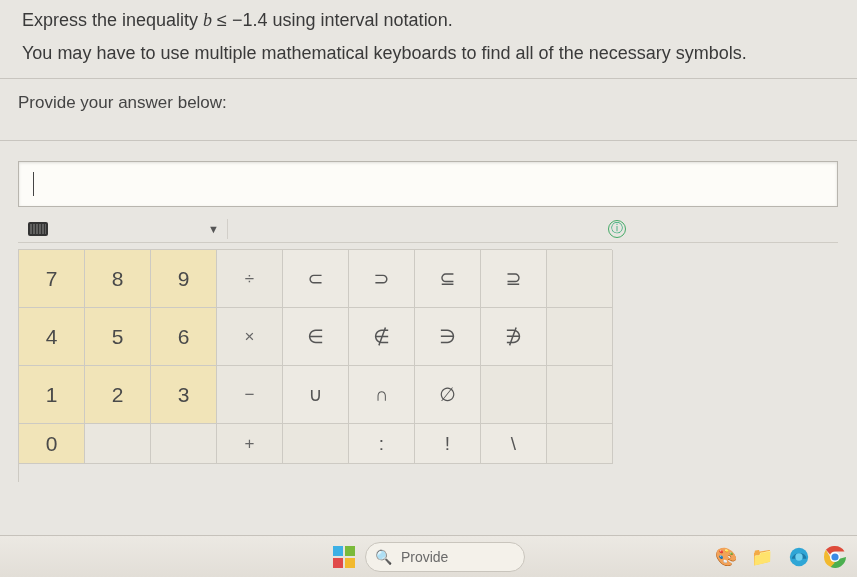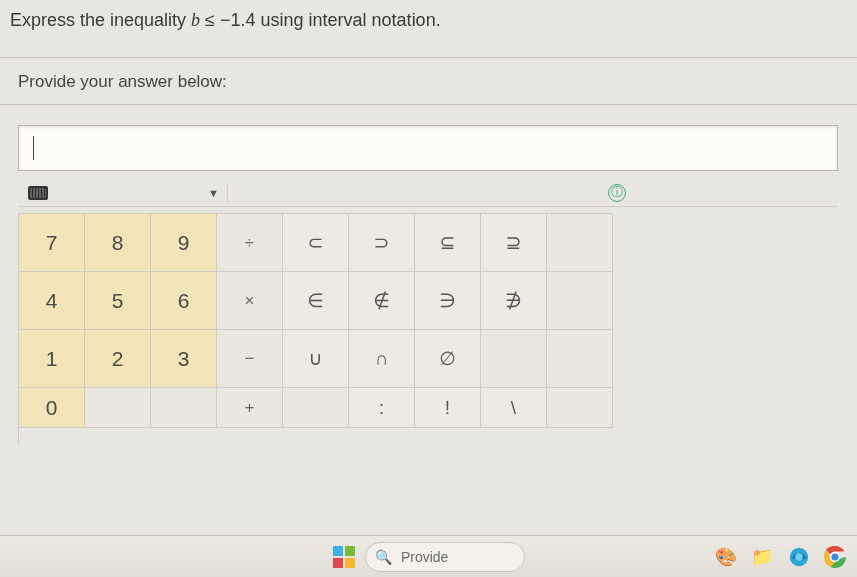--- a/index.html
+++ b/index.html
@@ -6,35 +6,35 @@
     body {
       font-family: "Segoe UI", Arial, sans-serif;
       background: #e8e6e1;
       width: 857px;
       height: 577px;
       overflow: hidden;
       position: relative;
       color: #3a3a3a;
     }
     .question-area {
-      padding: 10px 18px 14px 10px;
+      padding: 10px 18px 14px 22px;
       border-bottom: 1px solid #c8c5bf;
     }
     .question-line1 {
       font-size: 18px;
       color: #3a3a3a;
       margin-bottom: 12px;
     }
     .question-line1 .var { font-style: italic; font-family: Georgia, serif;}
     .question-line2 {
       font-size: 18px;
       color: #3a3a3a;
     }
     .prompt-area {
-      padding: 14px 18px 12px 18px;
+      padding: 14px 18px 27px 18px;
       border-bottom: 1px solid #c8c5bf;
       font-size: 17px;
       color: #444;
     }
     .answer-area {
       padding: 20px 18px 0 18px;
     }
     .answer-input {
       width: 820px;
       height: 46px;
@@ -138,20 +138,21 @@
     .ico-chrome { position:relative; }
     .chrome-svg{width:24px;height:24px;}
   </style>
 </head>
 <body>
 
 <div class="question-area">
   <div class="question-line1">
     <span>Express the inequality </span><span class="var">b</span><span> ≤ −1.4</span><span> using interval notation.</span>
   </div>
+  <div class="question-line2">You may have to use multiple mathematical keyboards to find all of the necessary symbols.</div>
 </div>
 
 <div class="prompt-area">Provide your answer below:</div>
 
 <div class="answer-area">
   <div class="answer-input">
     <span class="cursor-bar"></span>
     <span></span>
   </div>
 

